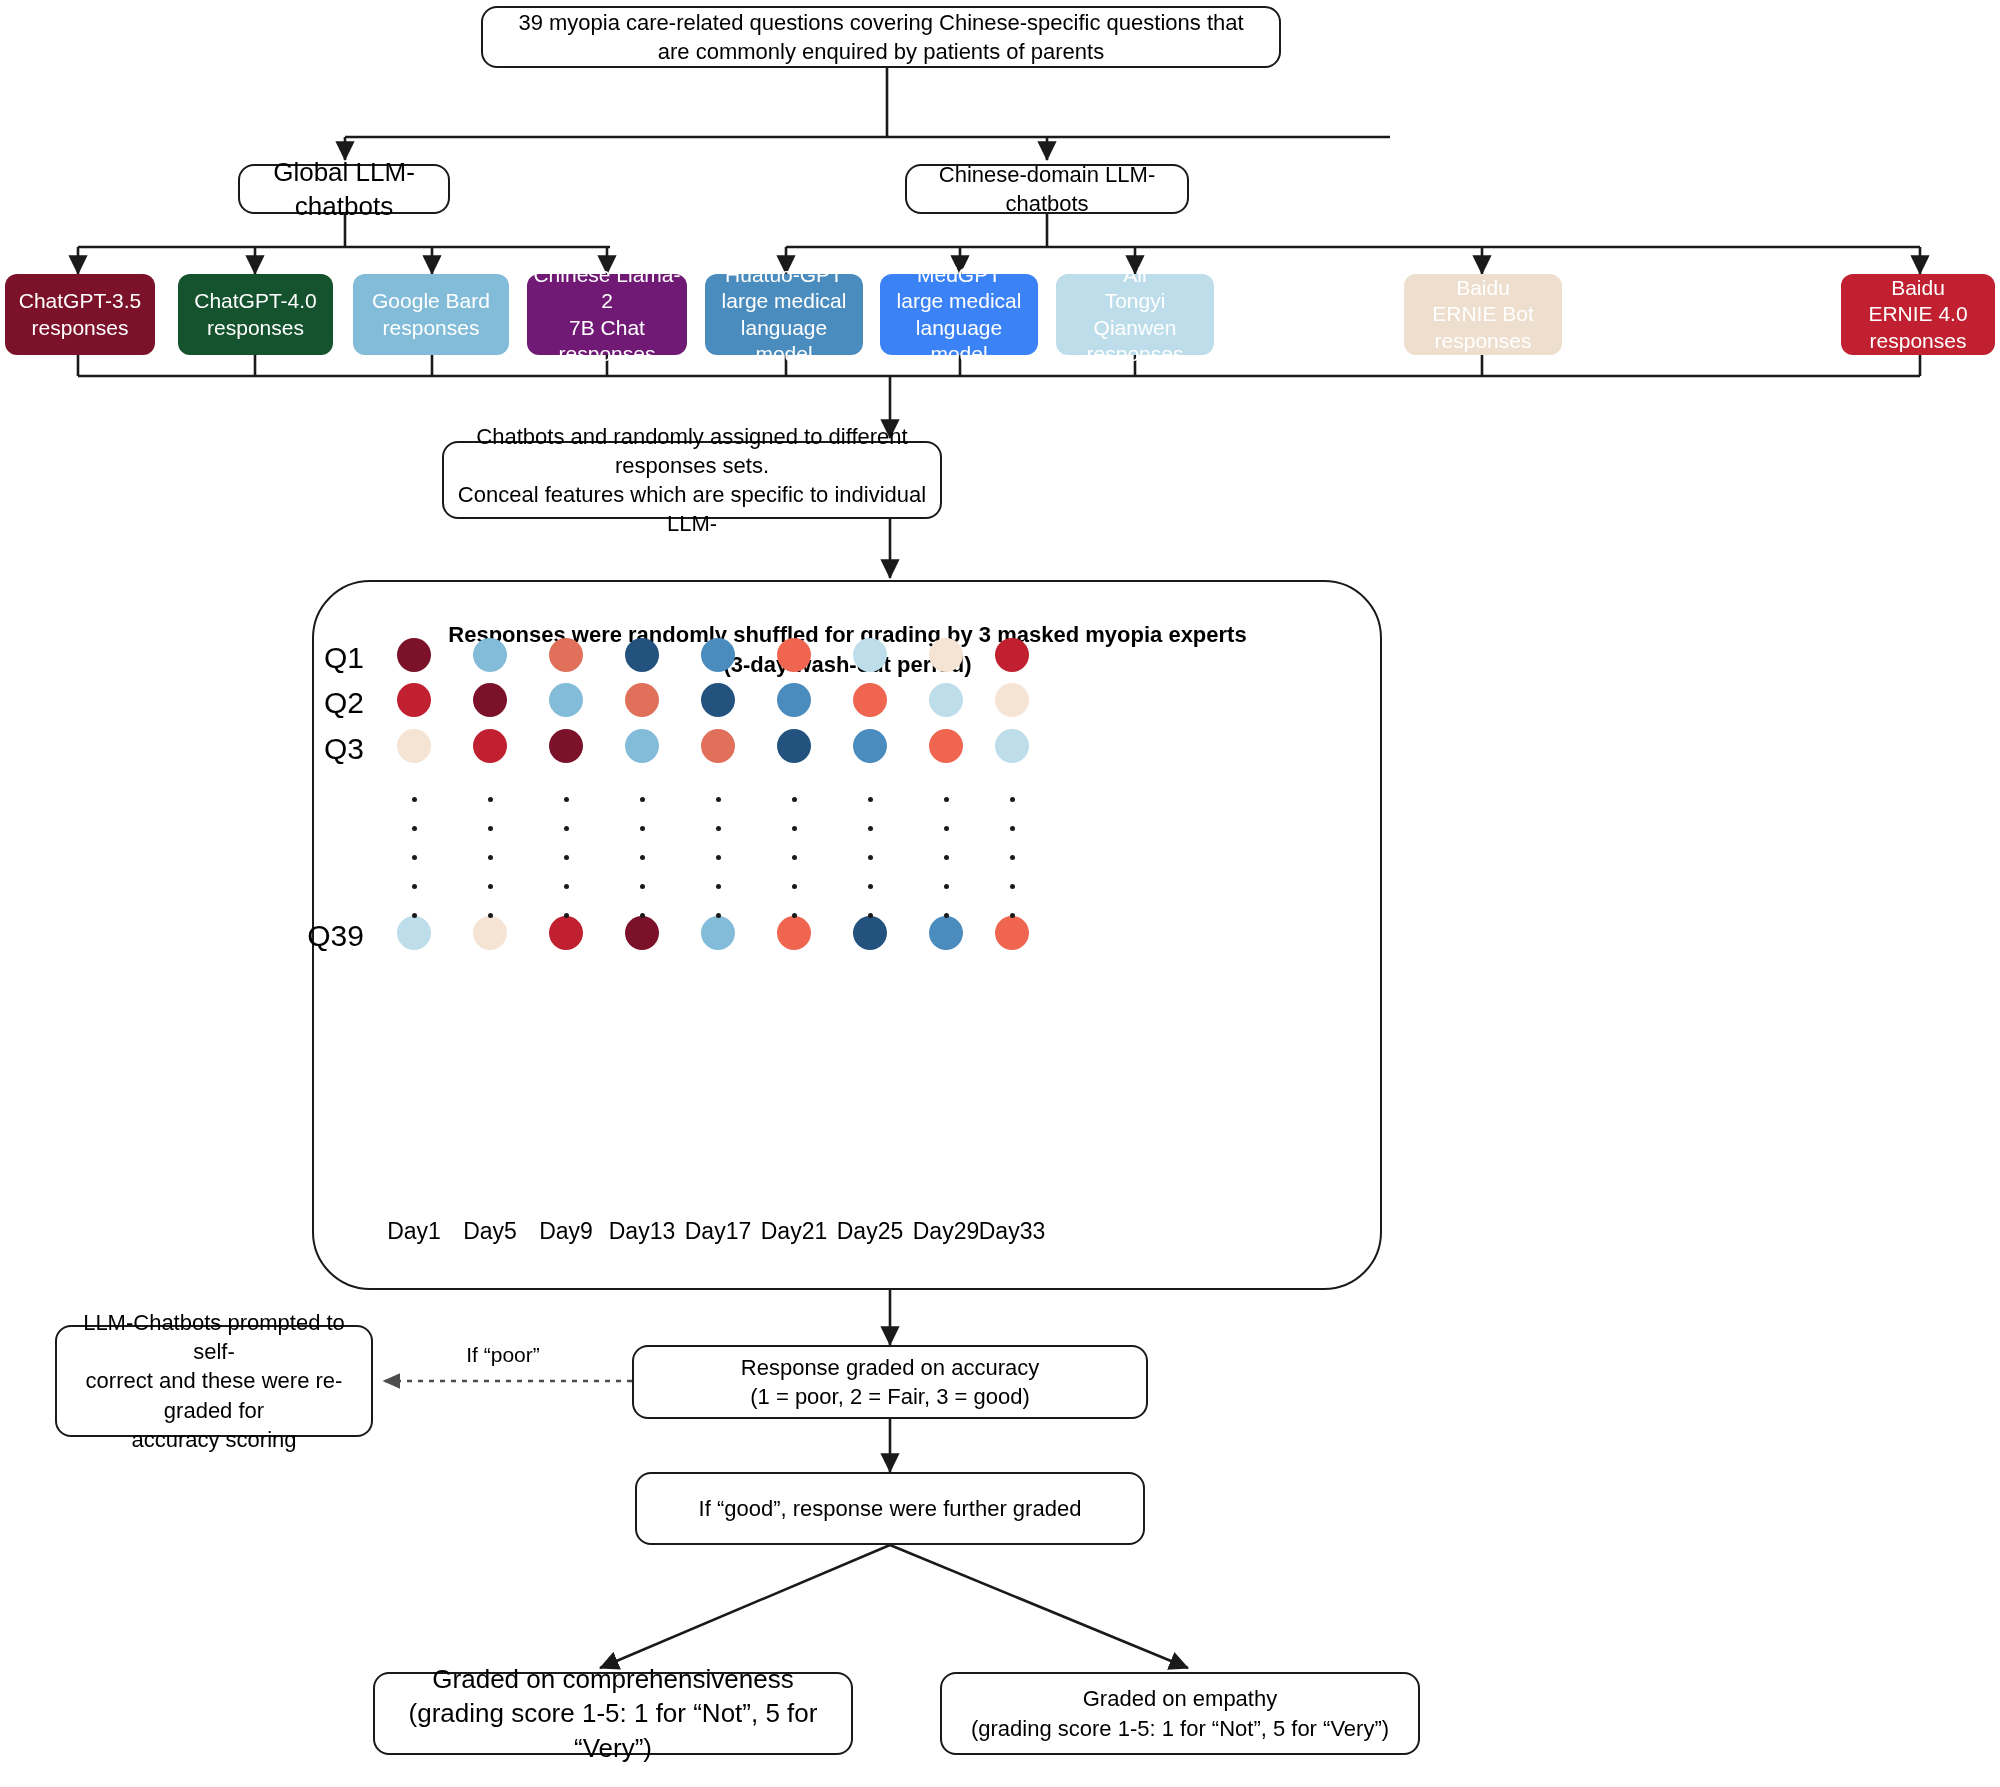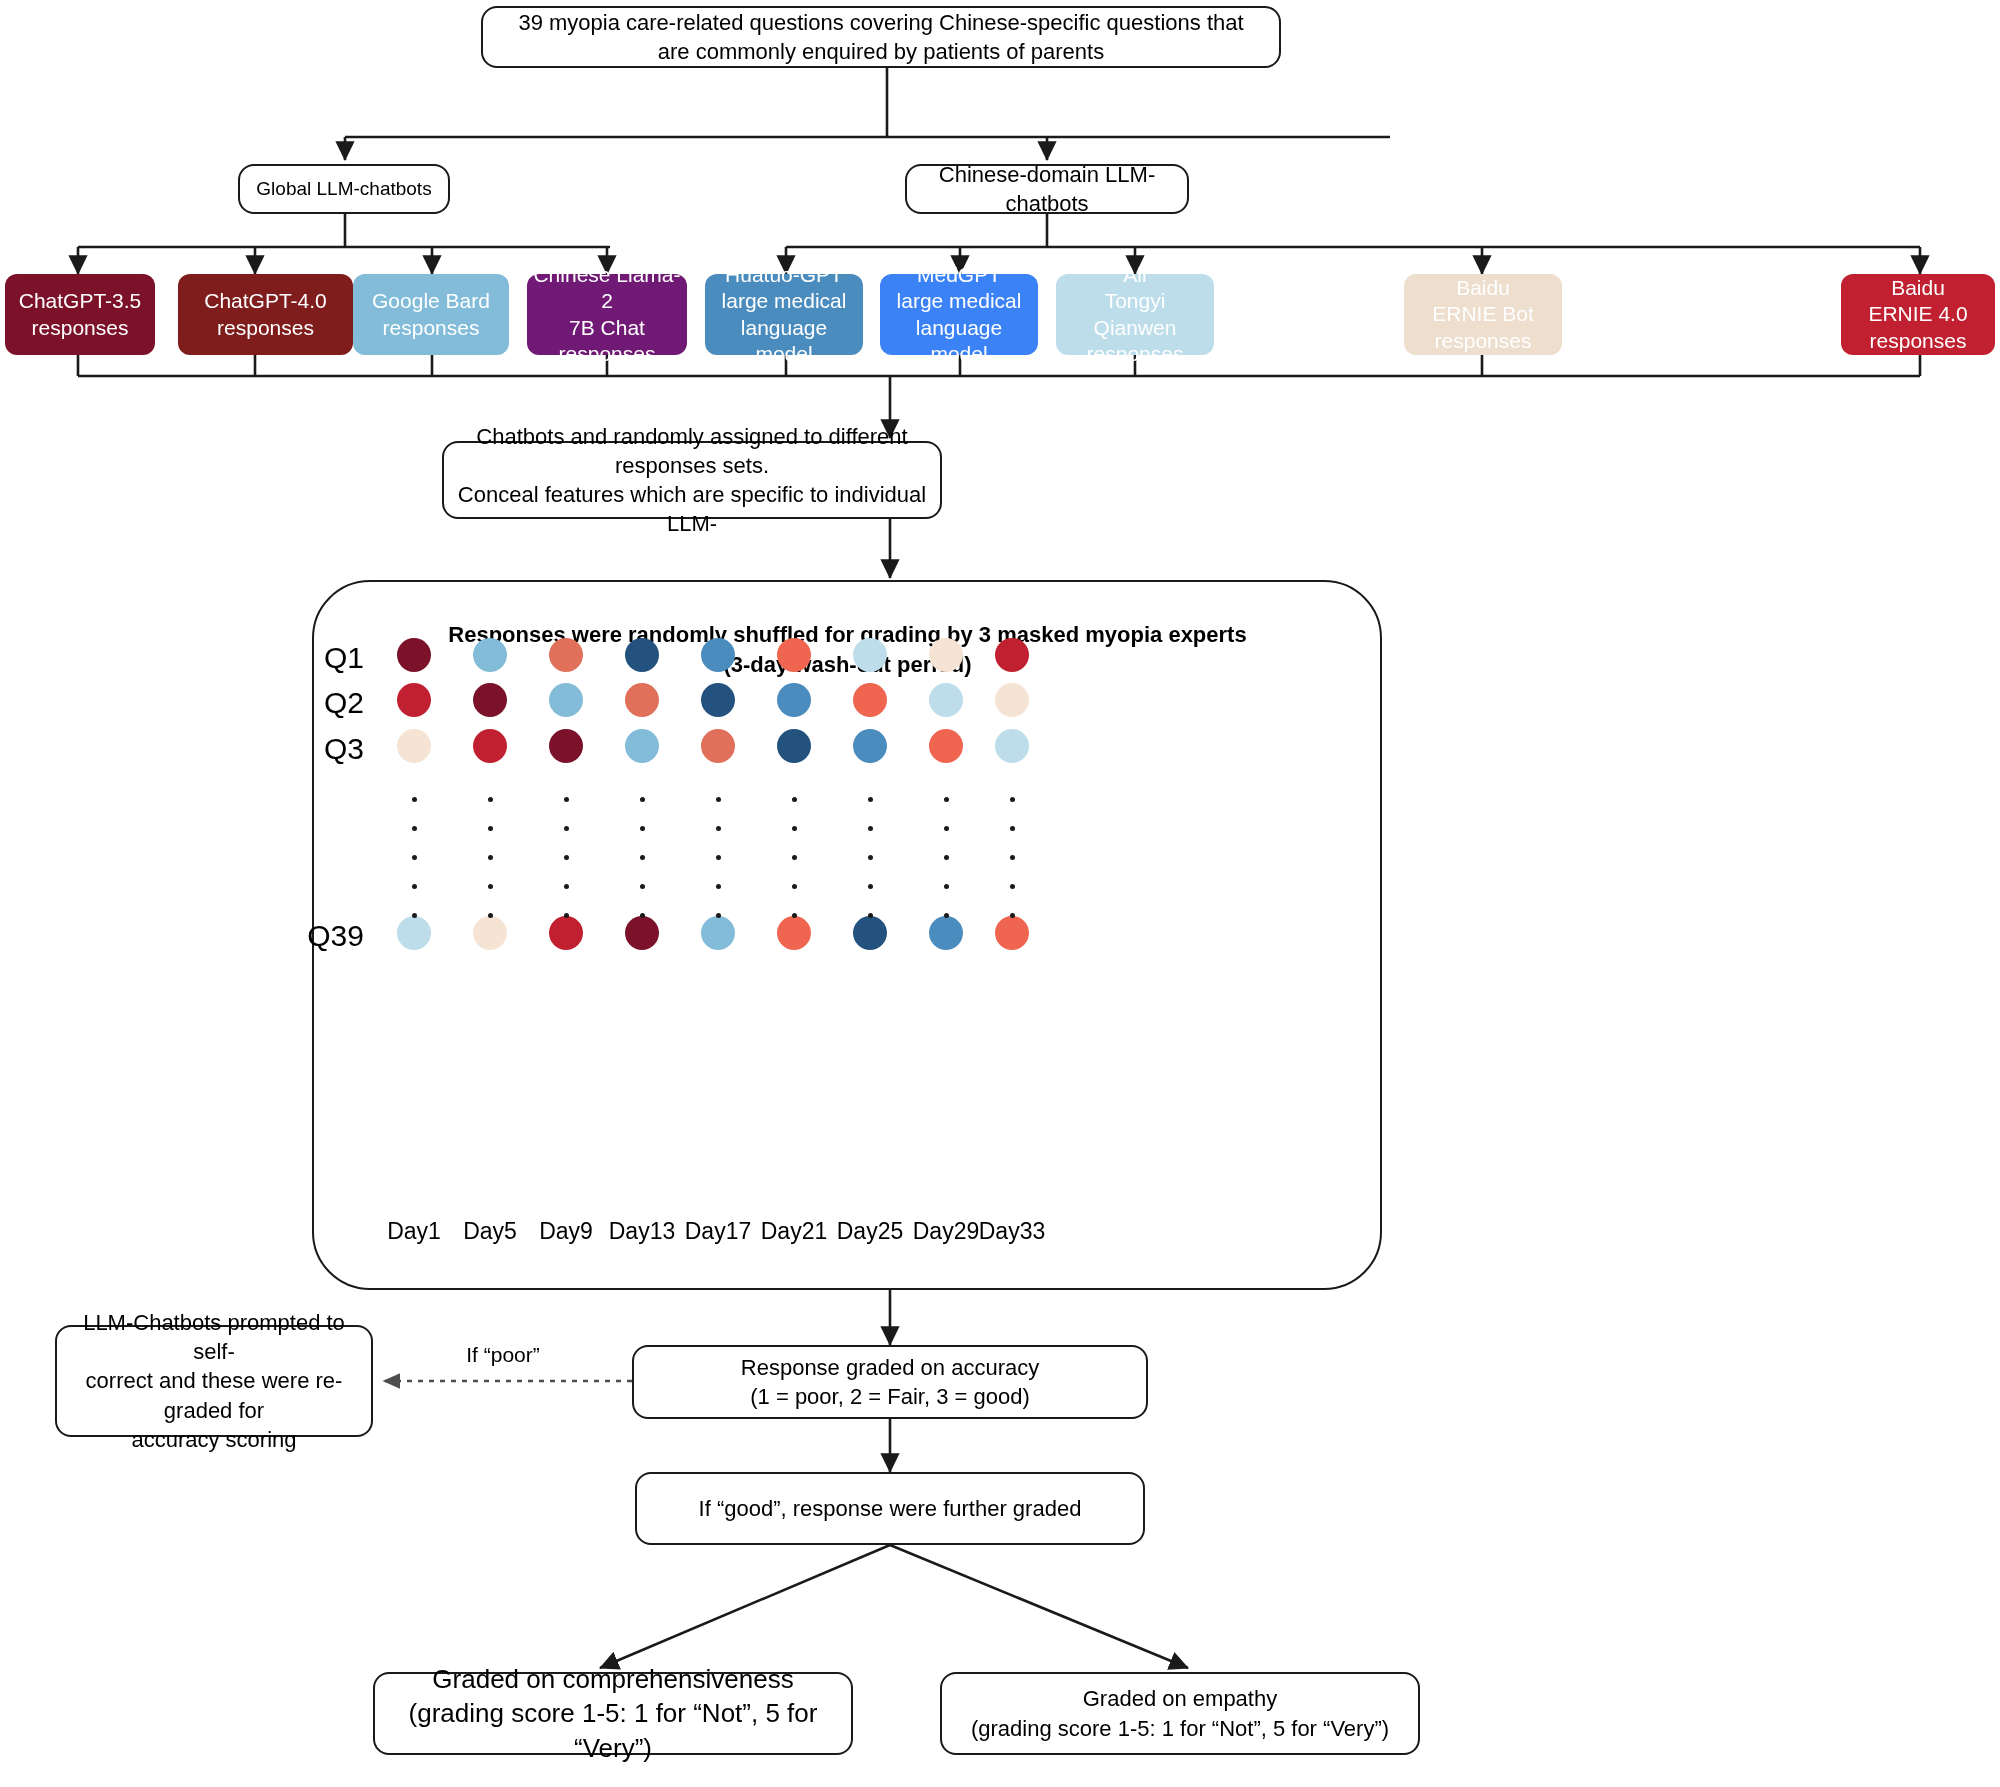--- a/index.html
+++ b/index.html
@@ -89,35 +89,35 @@
     </g>
   </svg>
 
   <div class="box" style="left:481px;top:6px;width:800px;height:62px;font-size:22px;">
     <span>
       <span>39 myopia care-related questions covering Chinese-specific questions that</span>
       <span>are commonly enquired by patients of parents</span>
     </span>
   </div>
 
-  <div class="box" style="left:238px;top:164px;width:212px;height:50px;font-size:19px;">
+  <div class="box" style="left:238px;top:164px;width:212px;height:50px;font-size:26px;">
     <span>Global LLM-chatbots</span>
   </div>
   <div class="box" style="left:905px;top:164px;width:284px;height:50px;font-size:22px;">
     <span>Chinese-domain LLM-chatbots</span>
   </div>
 
   <div id="chips">
       <div class="chip" style="left: 5px; width: 150px; top: 274px; height: 81px; background: rgb(123, 18, 41);">
         <span>
           <span style="display:block">ChatGPT-3.5</span>
           <span style="display:block">responses</span>
         </span>
       </div>
-      <div class="chip" style="left: 178px; width: 175px; top: 274px; height: 81px; background: #7f1d1d;">
+      <div class="chip" style="left: 178px; width: 155px; top: 274px; height: 81px; background: #14532d;">
         <span>
           <span style="display:block">ChatGPT-4.0</span>
           <span style="display:block">responses</span>
         </span>
       </div>
       <div class="chip" style="left: 353px; width: 156px; top: 274px; height: 81px; background: rgb(130, 188, 216);">
         <span>
           <span style="display:block">Google Bard</span>
           <span style="display:block">responses</span>
         </span>

